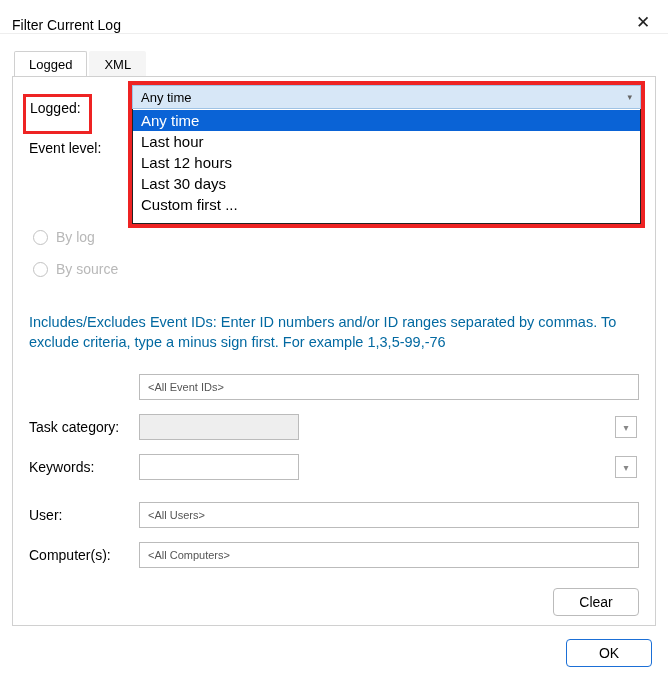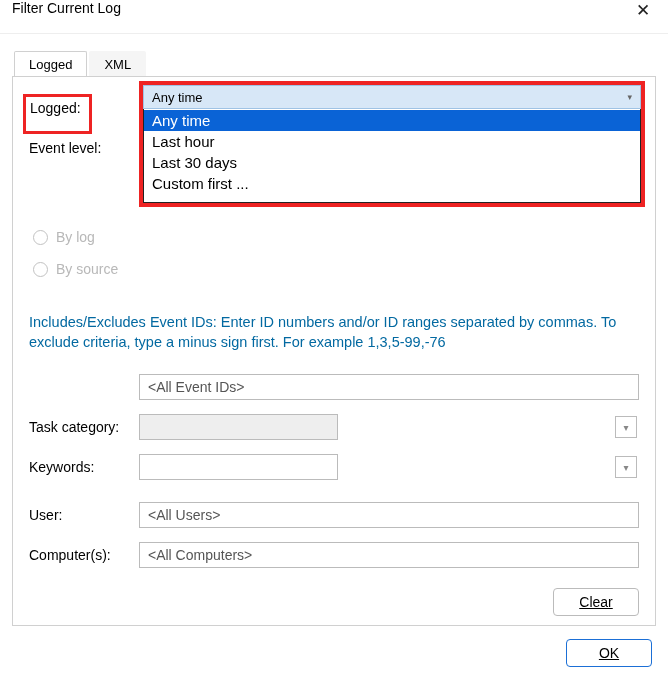--- a/index.html
+++ b/index.html
@@ -9,21 +9,21 @@
     font-size: 13px;
     background: #fff;
     width: 668px;
     height: 681px;
     overflow: hidden;
     position: relative;
   }
   .titlebar {
     height: 34px;
     display: flex;
-    align-items: flex-start;
+    align-items: flex-end;
     justify-content: space-between;
     padding: 0 10px 0 12px;
     border-bottom: 1px solid #eee;
   }
   .titlebar .title {
     font-size: 14px;
   }
   .close-x {
     font-size: 17px;
     color: #222;
@@ -71,21 +71,21 @@
     font-size: 14px;
   }
   .logged-box {
     border: 3px solid #ee2323;
     padding: 3px 8px 15px 4px;
     margin-left: -6px;
   }
   .dropdown-wrap {
     border: 4px solid #ee2323;
     position: absolute;
-    left: 126px;
+    left: 115px;
     right: 10px;
     top: 4px;
     background: #fff;
     z-index: 5;
   }
   .dd-header {
     background: #d7e7f7;
     border: 1px solid #9fc3e5;
     height: 24px;
     display: flex;
@@ -136,21 +136,21 @@
     margin-top: 36px;
     font-size: 14.5px;
     line-height: 1.35;
     color: #0369a1;
   }
   .field-input {
     flex: 1;
     height: 26px;
     border: 1px solid #bbb;
     padding: 0 8px;
-    font-size: 14px;
+    font-size: 11px;
     color: #555;
     background: #fff;
   }
   .field-input.disabled {
     background: #eee;
     color: #888;
   }
   .kw-row {
     position: relative;
   }
@@ -172,21 +172,20 @@
   }
   .btn {
     min-width: 86px;
     height: 28px;
     border: 1px solid #bbb;
     background: #fff;
     border-radius: 4px;
     font-size: 14px;
     cursor: pointer;
     padding: 0 12px;
-    text-decoration: underline;
   }
   .btn.primary {
     border: 1px solid #1b6fd6;
     color: #000;
   }
   .footer {
     position: absolute;
     bottom: 14px;
     right: 16px;
     display: flex;
@@ -220,20 +219,21 @@
   </div>
 
   <div class="dropdown-wrap">
     <div class="dd-header">
       <span>Any time</span>
       <span class="dd-caret">▾</span>
     </div>
     <div class="dd-list">
       <div class="dd-item hl">Any time</div>
       <div class="dd-item">Last hour</div>
+      <div class="dd-item">Last 12 hours</div>
       <div class="dd-item">Last 30 days</div>
       <div class="dd-item">Custom first ...</div>
     </div>
   </div>
 
   <div class="radio-row">
     <div class="radio-item">
       <span class="radio-circle"></span>
       <span>By log</span>
     </div>

